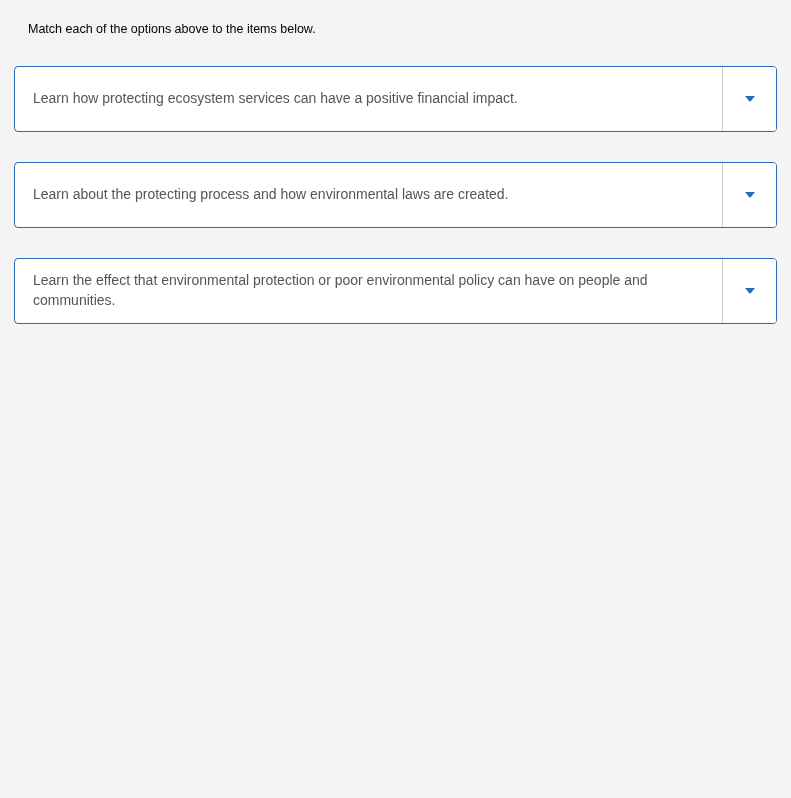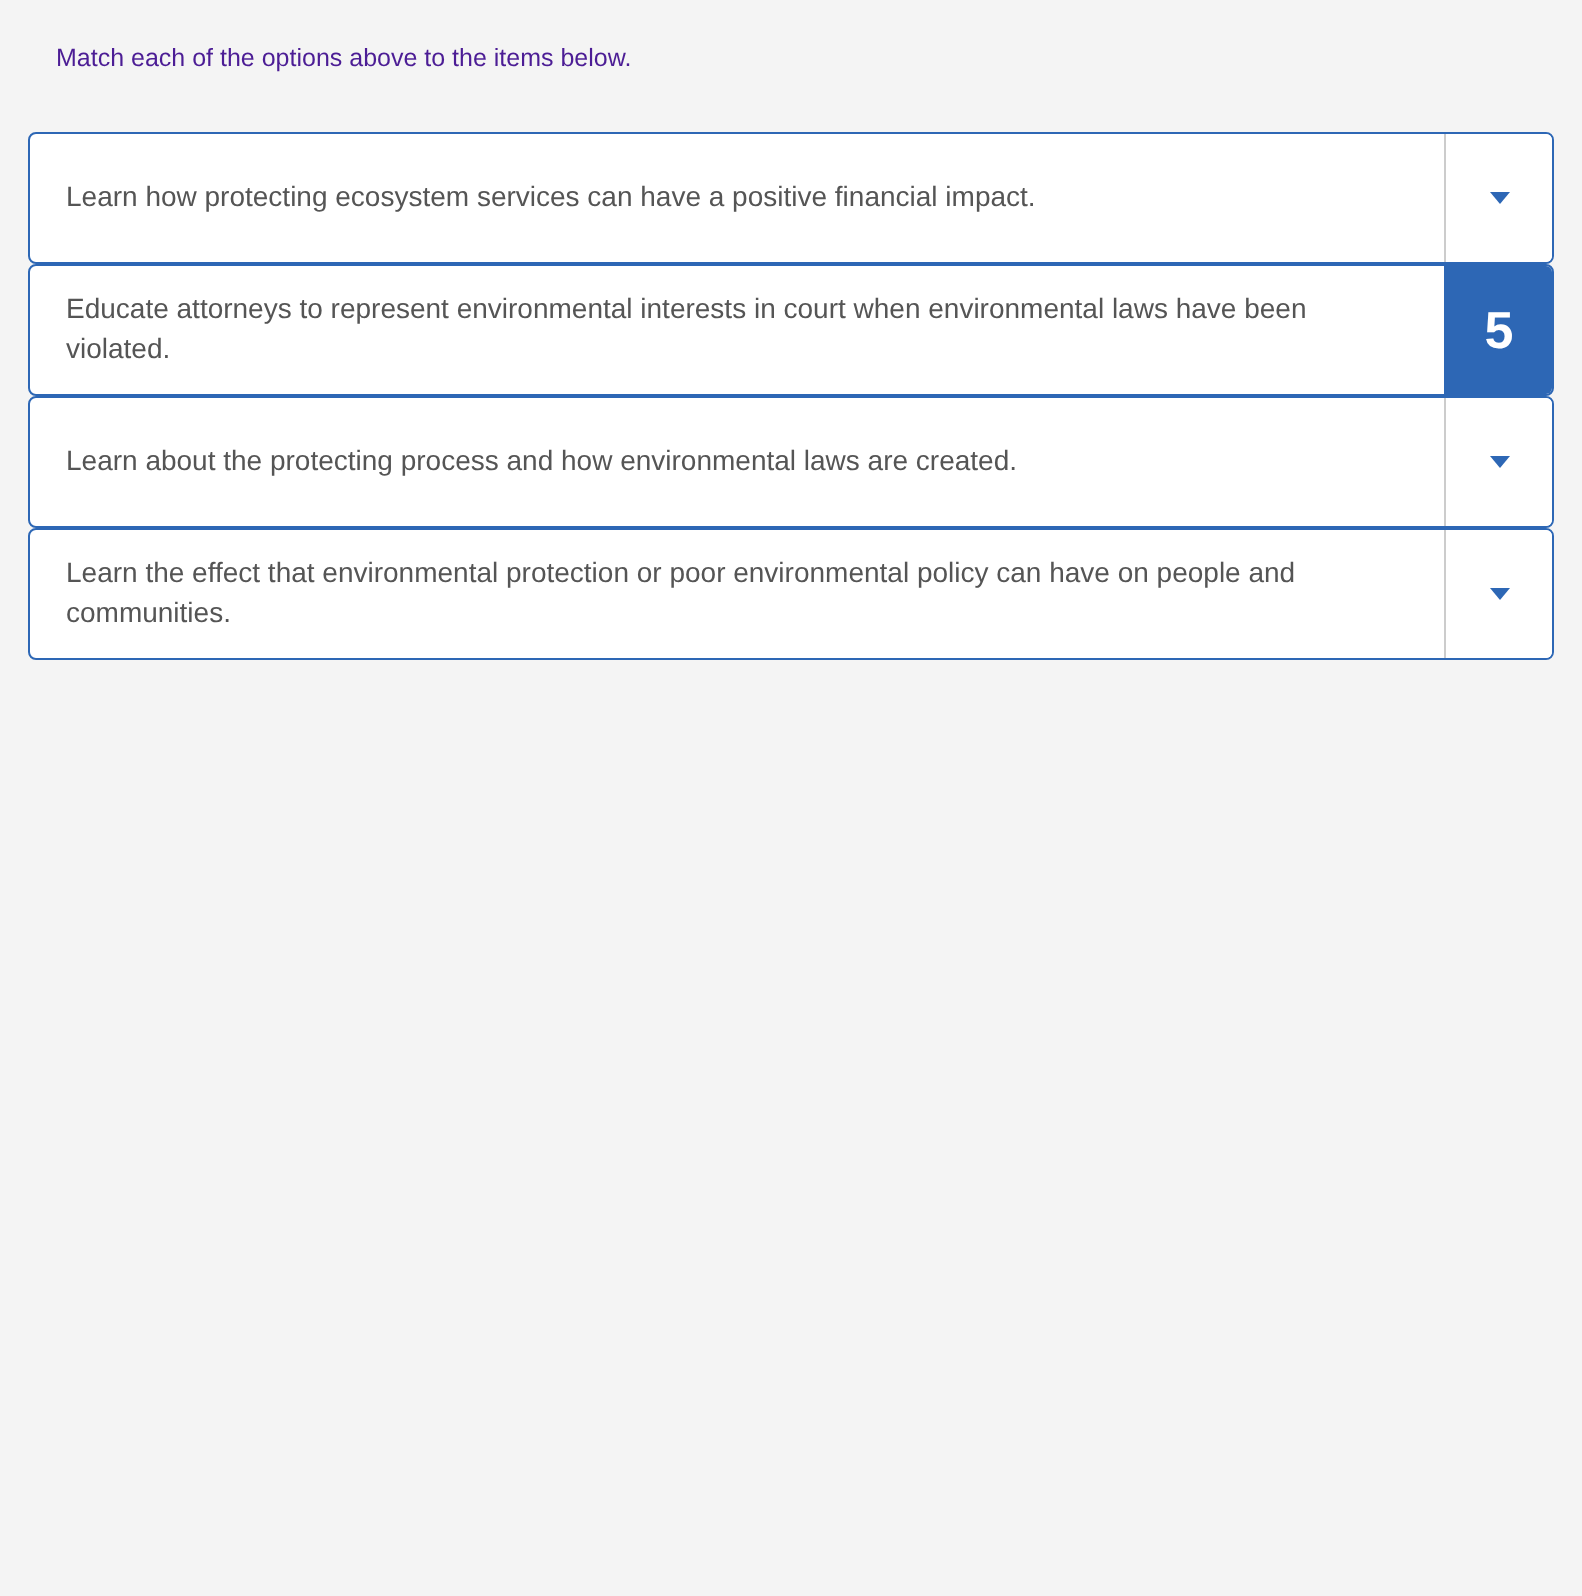--- a/index.html
+++ b/index.html
@@ -9,31 +9,32 @@
     }
     body {
       font-family: "Helvetica Neue", Helvetica, Arial, sans-serif;
       background: #f4f4f4;
       width: 791px;
       height: 798px;
     }
     .instruction-bar {
       padding: 22px 20px 20px 28px;
       font-size: 12.5px;
-      color: #4c1d95;
+      color: #000000;
       font-weight: 300;
     }
     .items-container {
       padding: 10px 14px 0 14px;
     }
     .match-item {
       display: flex;
       background: #ffffff;
       border: 1.5px solid #2d67b5;
       border-radius: 4px;
+      margin-bottom: 30px;
       min-height: 66px;
       overflow: hidden;
     }
     .match-item-text {
       flex: 1;
       padding: 0 18px;
       font-size: 14px;
       color: #555;
       font-weight: 300;
       display: flex;
@@ -82,27 +83,20 @@
   <div class="items-container">
 
     <div class="match-item">
       <div class="match-item-text">Learn how protecting ecosystem services can have a positive financial impact.</div>
       <div class="match-item-dropdown">
         <span class="triangle"></span>
       </div>
     </div>
 
 
-    <div class="match-item">
-      <div class="match-item-text">Educate attorneys to represent environmental interests in court when environmental laws have been violated.</div>
-      <div class="match-item-dropdown selected">
-
-        <span class="selected-value">5</span>
-      </div>
-    </div>
 
     <div class="match-item">
       <div class="match-item-text">Learn about the protecting process and how environmental laws are created.</div>
       <div class="match-item-dropdown">
         <span class="triangle"></span>
       </div>
     </div>
 
     <div class="match-item">
       <div class="match-item-text">Learn the effect that environmental protection or poor environmental policy can have on people and communities.</div>

